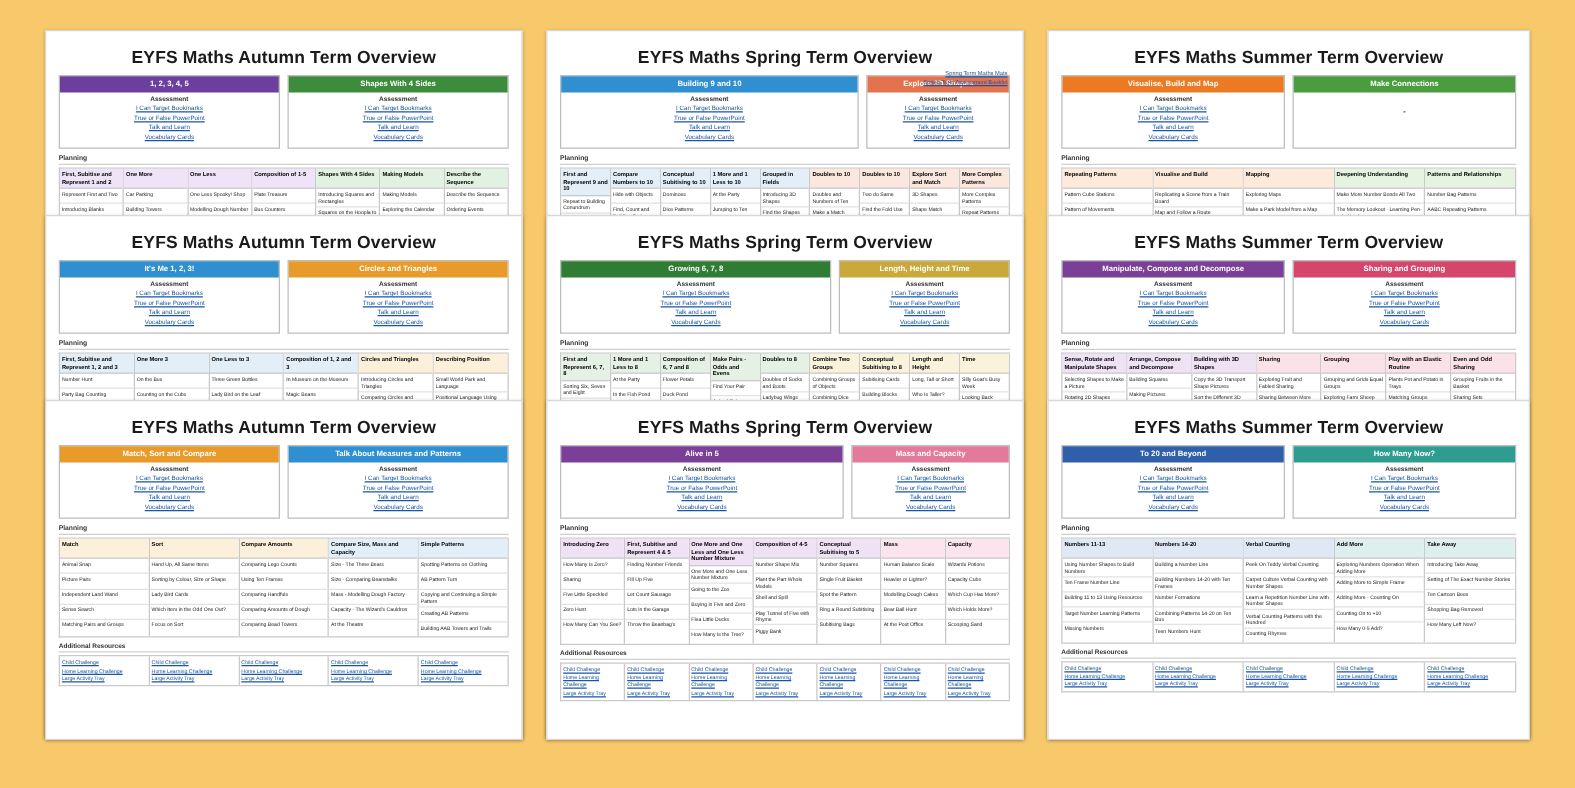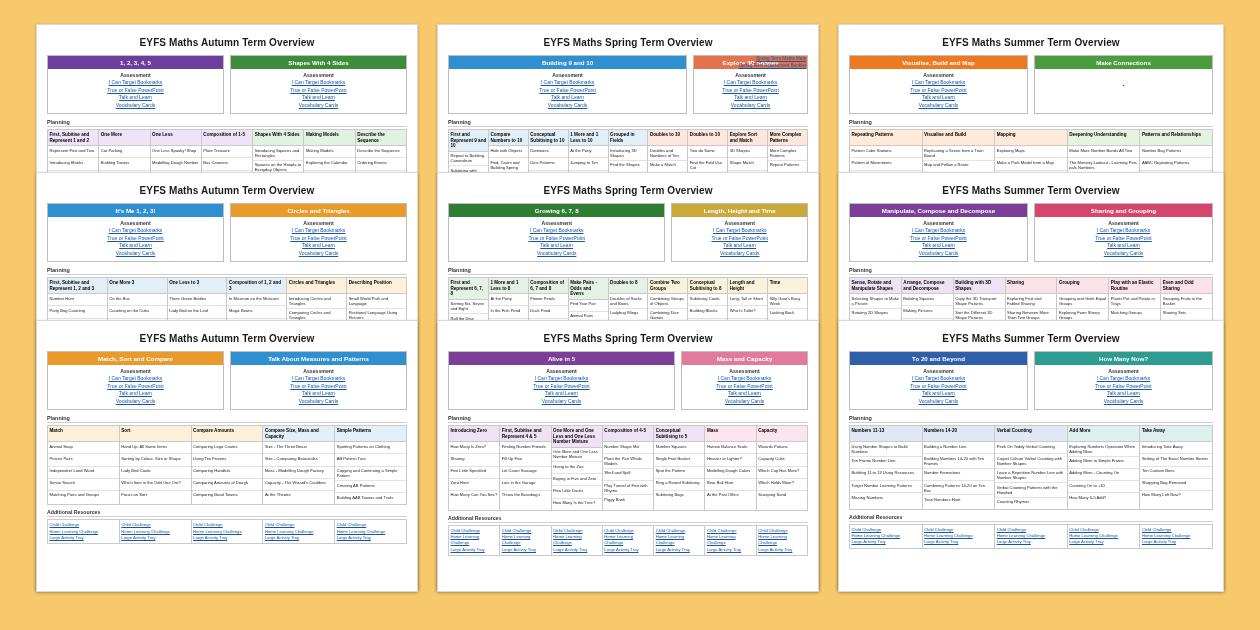--- a/index.html
+++ b/index.html
@@ -23,21 +23,21 @@
   .page.col1{left:36px;width:382px;}
   .page.col2{left:437px;width:382px;}
   .page.col3{left:838px;width:386px;}
   .row1{top:24px;height:566px;}
   .row2{top:172px;height:418px;}
   .row3{top:320px;height:272px;}
 
   .page-title{
     text-align:center;
     font-weight:bold;
-    font-size:10px;
+    font-size:14px;
     color:#1a1a1a;
     padding:12px 4px 7px;
     letter-spacing:.1px;
   }
   .inner{padding:0 10px;}
 
   
   .panels{display:flex;gap:6px;}
   .panel{flex:1;border:1px solid #bdbdbd;box-sizing:border-box;background:#fff;}
   .panel-head{

